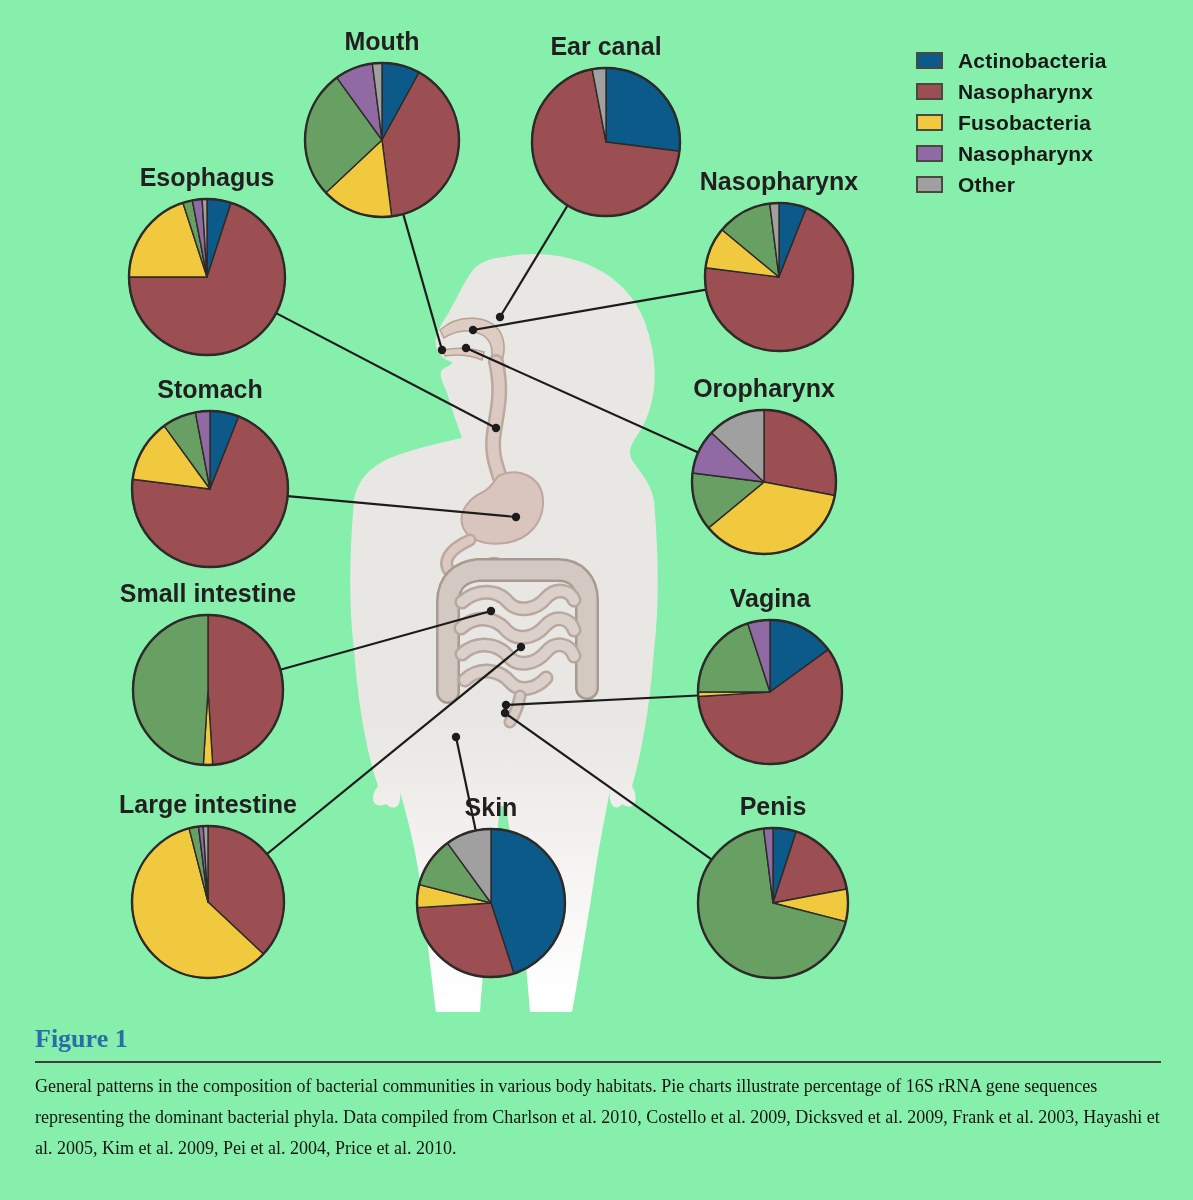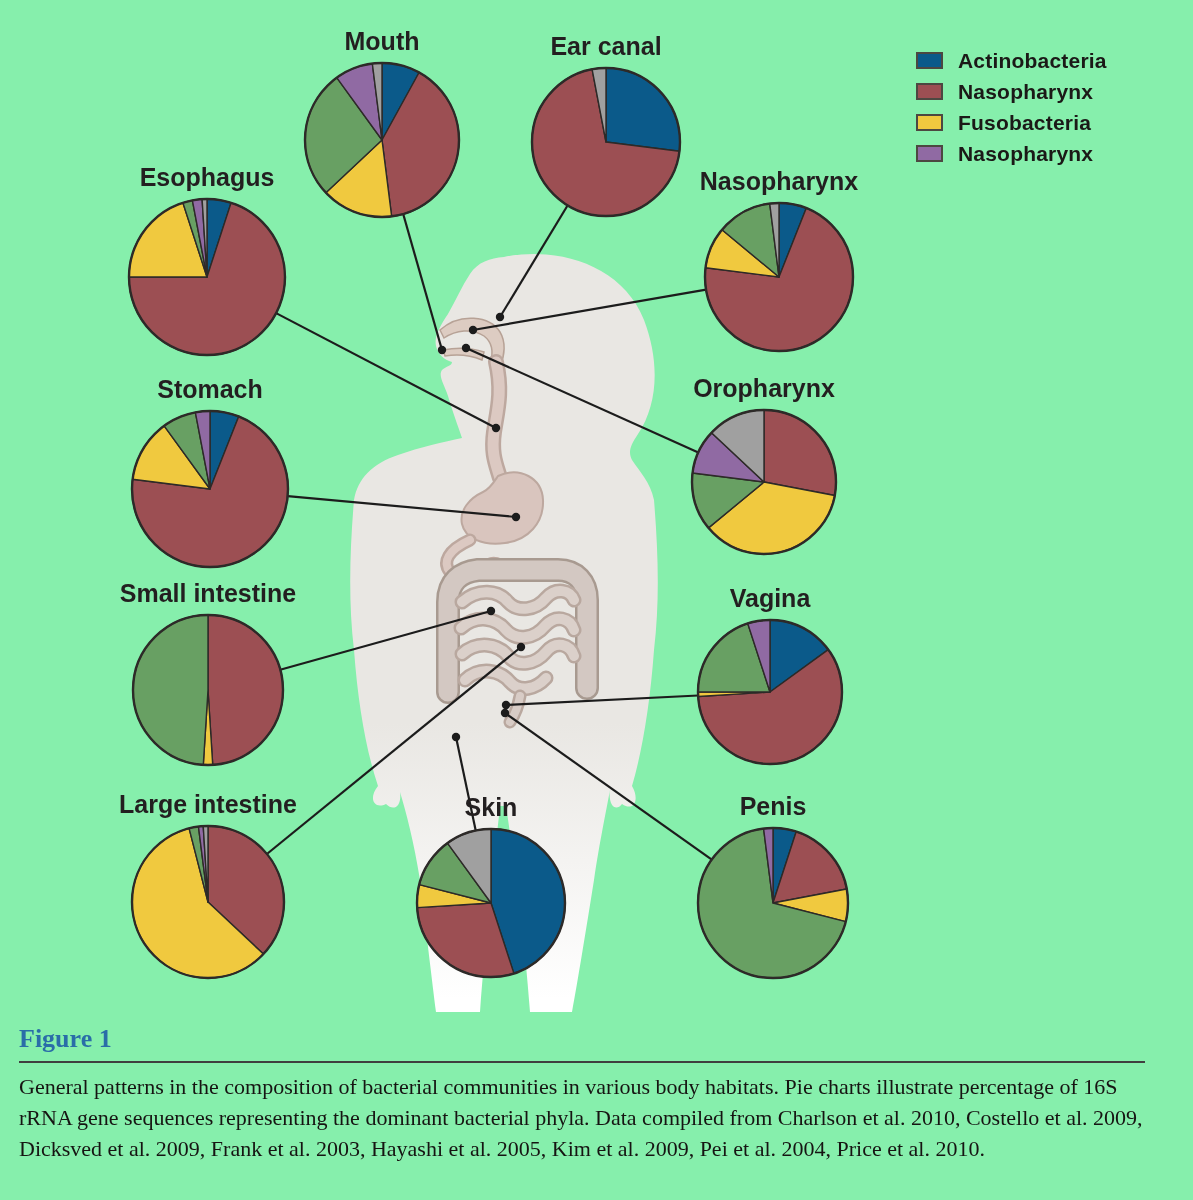--- a/index.html
+++ b/index.html
@@ -3,24 +3,24 @@
 <meta charset="utf-8">
 <style>
   html,body{margin:0;padding:0;background:#ffffff;}
   .page{position:relative;width:1193px;height:1200px;background:#86efac;overflow:hidden;
         font-family:"Liberation Sans",sans-serif;}
   #figure-canvas{position:absolute;left:0;top:0;}
   .legend{position:absolute;left:916px;top:45px;}
   .legend-row{display:flex;align-items:center;height:31px;}
   .legend-swatch{display:inline-block;width:27px;height:17px;border:2px solid #4c4841;box-sizing:border-box;flex:0 0 auto;}
   .legend-label{margin-left:15px;font-size:21px;font-weight:600;color:#1b1917;letter-spacing:.2px;white-space:nowrap;}
-  .caption-block{position:absolute;left:19px;top:1024px;width:1126px;}
+  .caption-block{position:absolute;left:35px;top:1024px;width:1126px;}
   .figure-label{font-family:"Liberation Serif",serif;font-weight:bold;font-size:26px;color:#2a6da8;}
   .caption-rule{border:none;border-top:2px solid #3f3f3f;margin:7px 0 0 0;}
-  .caption-text{margin:8px 0 12px 0;font-family:"Liberation Serif",serif;font-size:22px;line-height:31px;color:#161412;}
+  .caption-text{margin:8px 0 12px 0;font-family:"Liberation Serif",serif;font-size:18px;line-height:31px;color:#161412;}
 </style>
 </head>
 <body>
 
 <div class="page">
 
   <svg id="figure-canvas" width="1193" height="1016" viewBox="0 0 1193 1016">
     <defs>
       <linearGradient id="bodyFade" x1="0" y1="250" x2="0" y2="1014" gradientUnits="userSpaceOnUse">
         <stop offset="0" stop-color="#e9e7e3"></stop>
@@ -233,20 +233,24 @@
       <span class="legend-label">Nasopharynx</span>
     </div>
     <div class="legend-row">
       <span class="legend-swatch" style="background: rgb(240, 201, 63);"></span>
       <span class="legend-label">Fusobacteria</span>
     </div>
     <div class="legend-row">
       <span class="legend-swatch" style="background: rgb(144, 106, 163);"></span>
       <span class="legend-label">Nasopharynx</span>
     </div>
+    <div class="legend-row">
+      <span class="legend-swatch" style="background: rgb(160, 160, 160);"></span>
+      <span class="legend-label">Other</span>
+    </div>
   </div>
 
   <div class="caption-block">
     <div class="figure-label">Figure 1</div>
     <hr class="caption-rule">
     <p class="caption-text">General patterns in the composition of bacterial communities in various body habitats. Pie charts illustrate percentage of 16S rRNA gene sequences representing the dominant bacterial phyla. Data compiled from Charlson et al. 2010, Costello et al. 2009, Dicksved et al. 2009, Frank et al. 2003, Hayashi et al. 2005, Kim et al. 2009, Pei et al. 2004, Price et al. 2010.</p>
   </div>
 
 </div>
 

